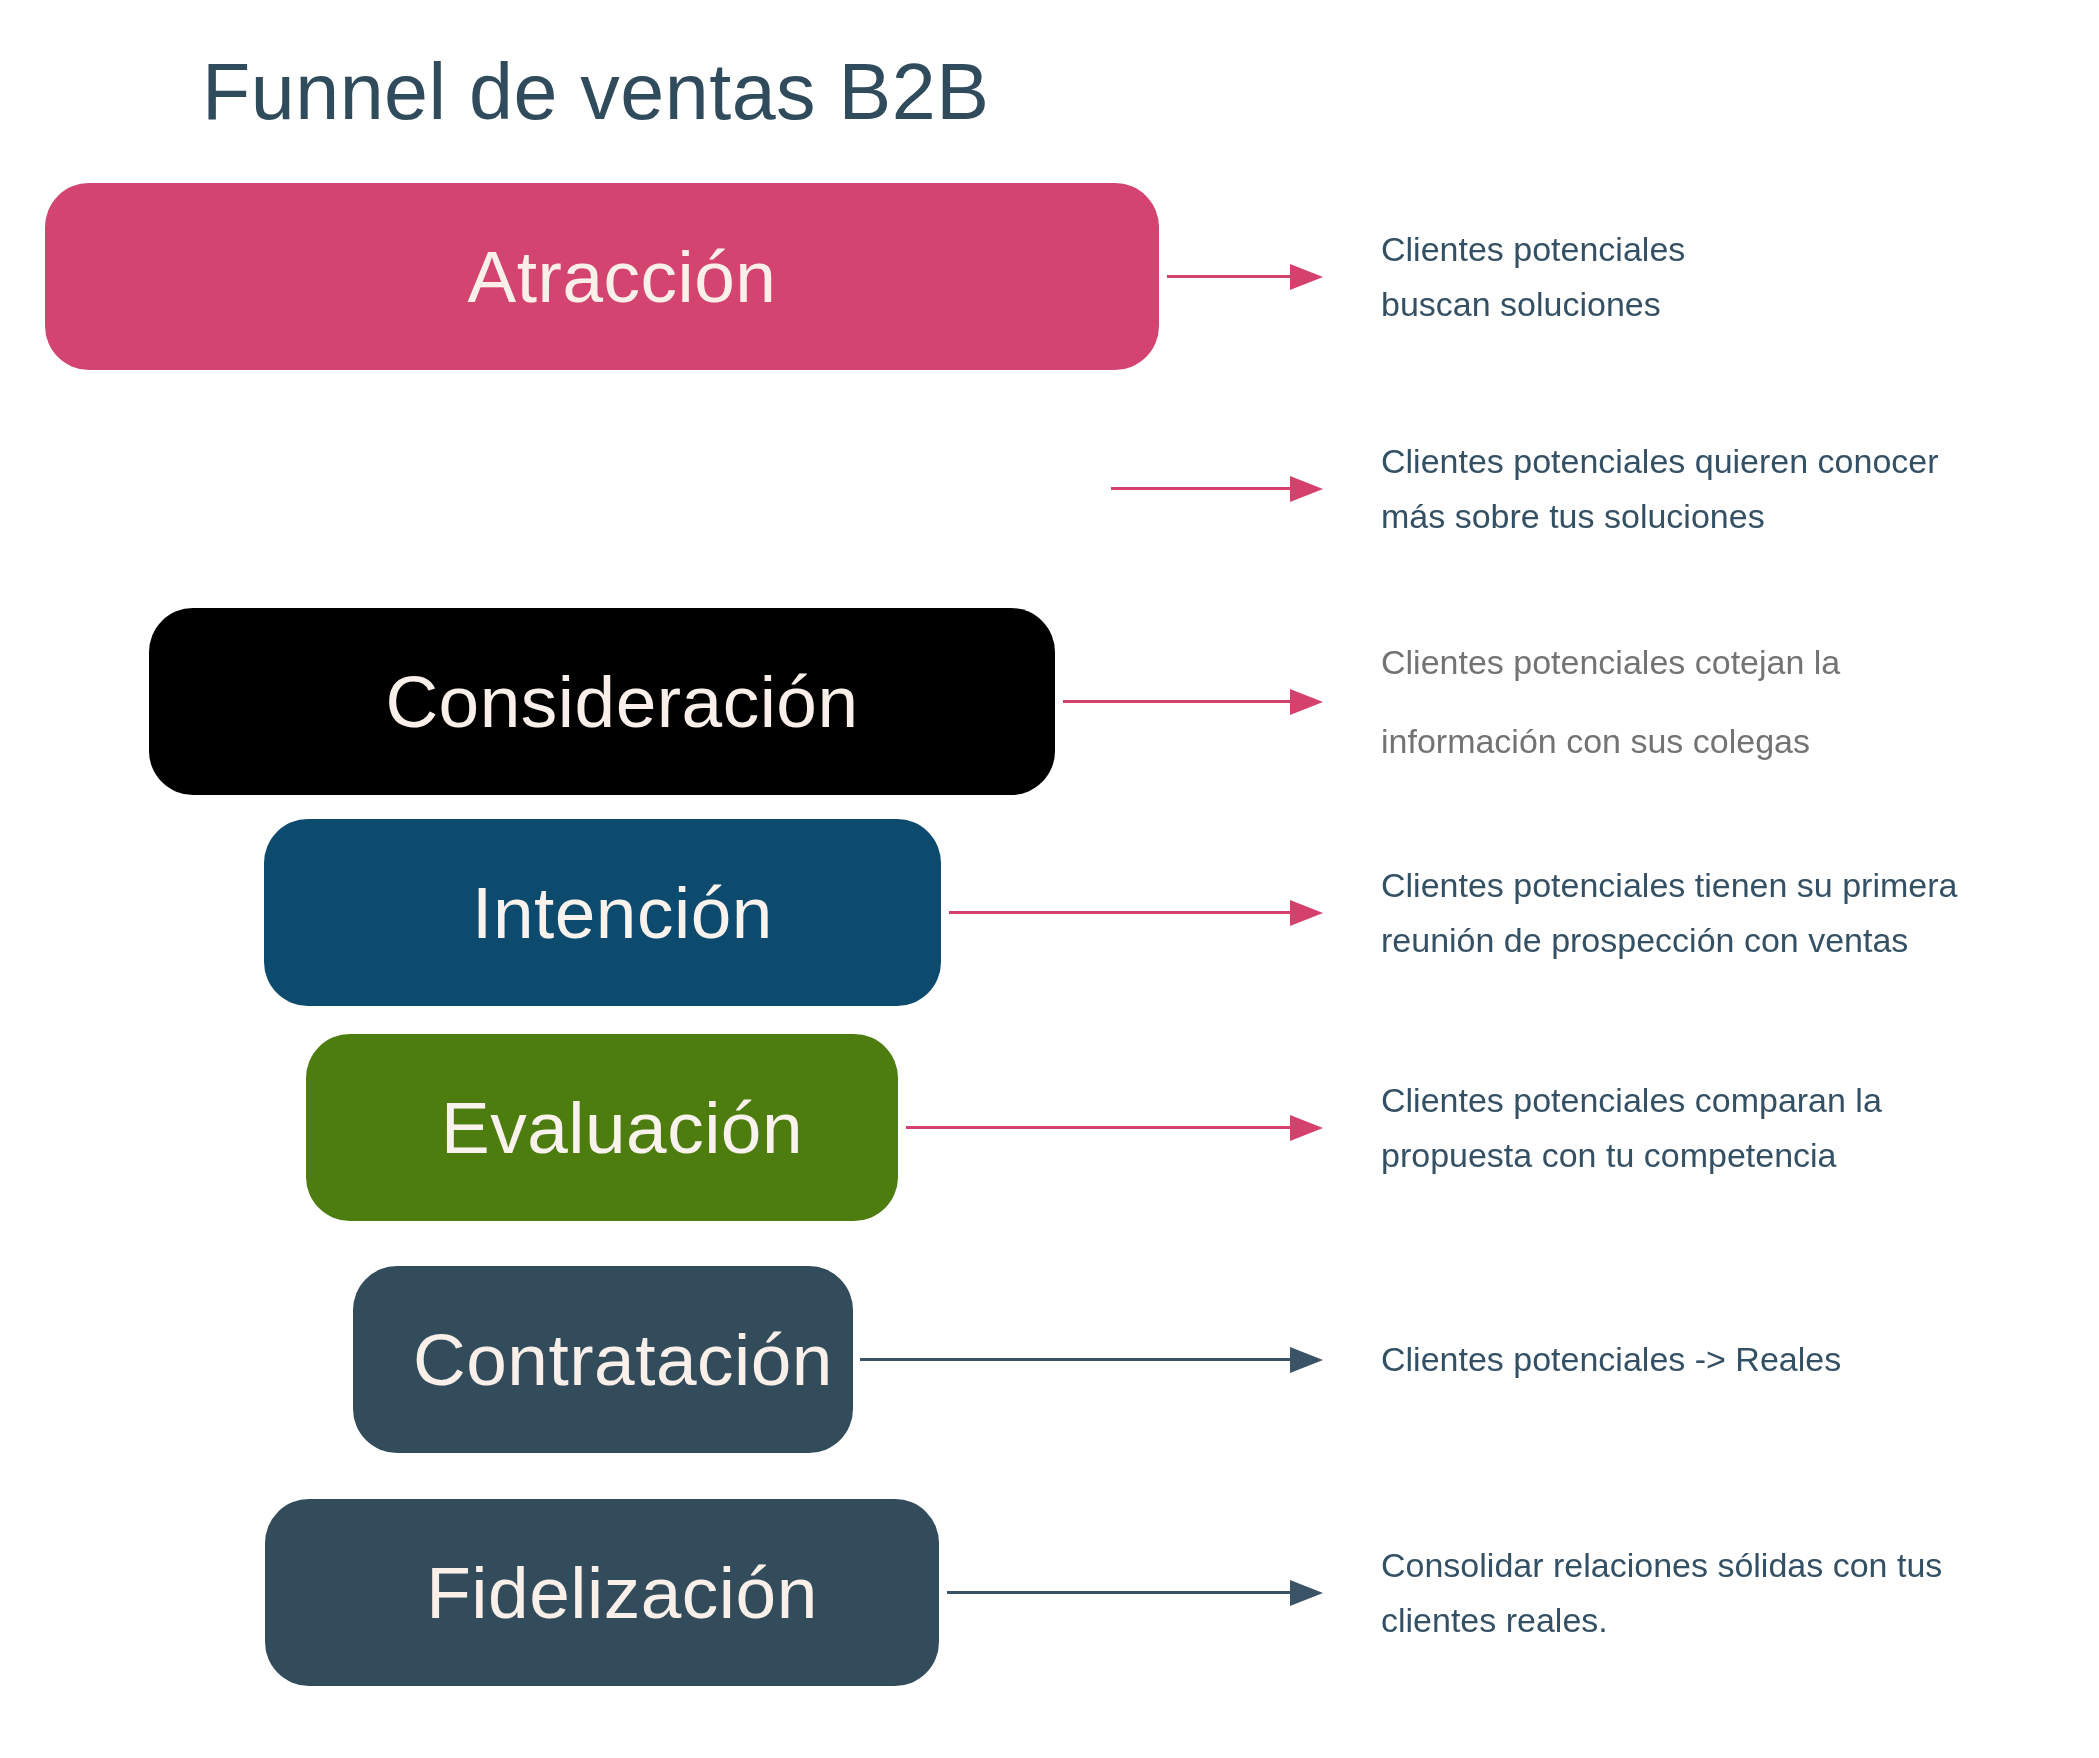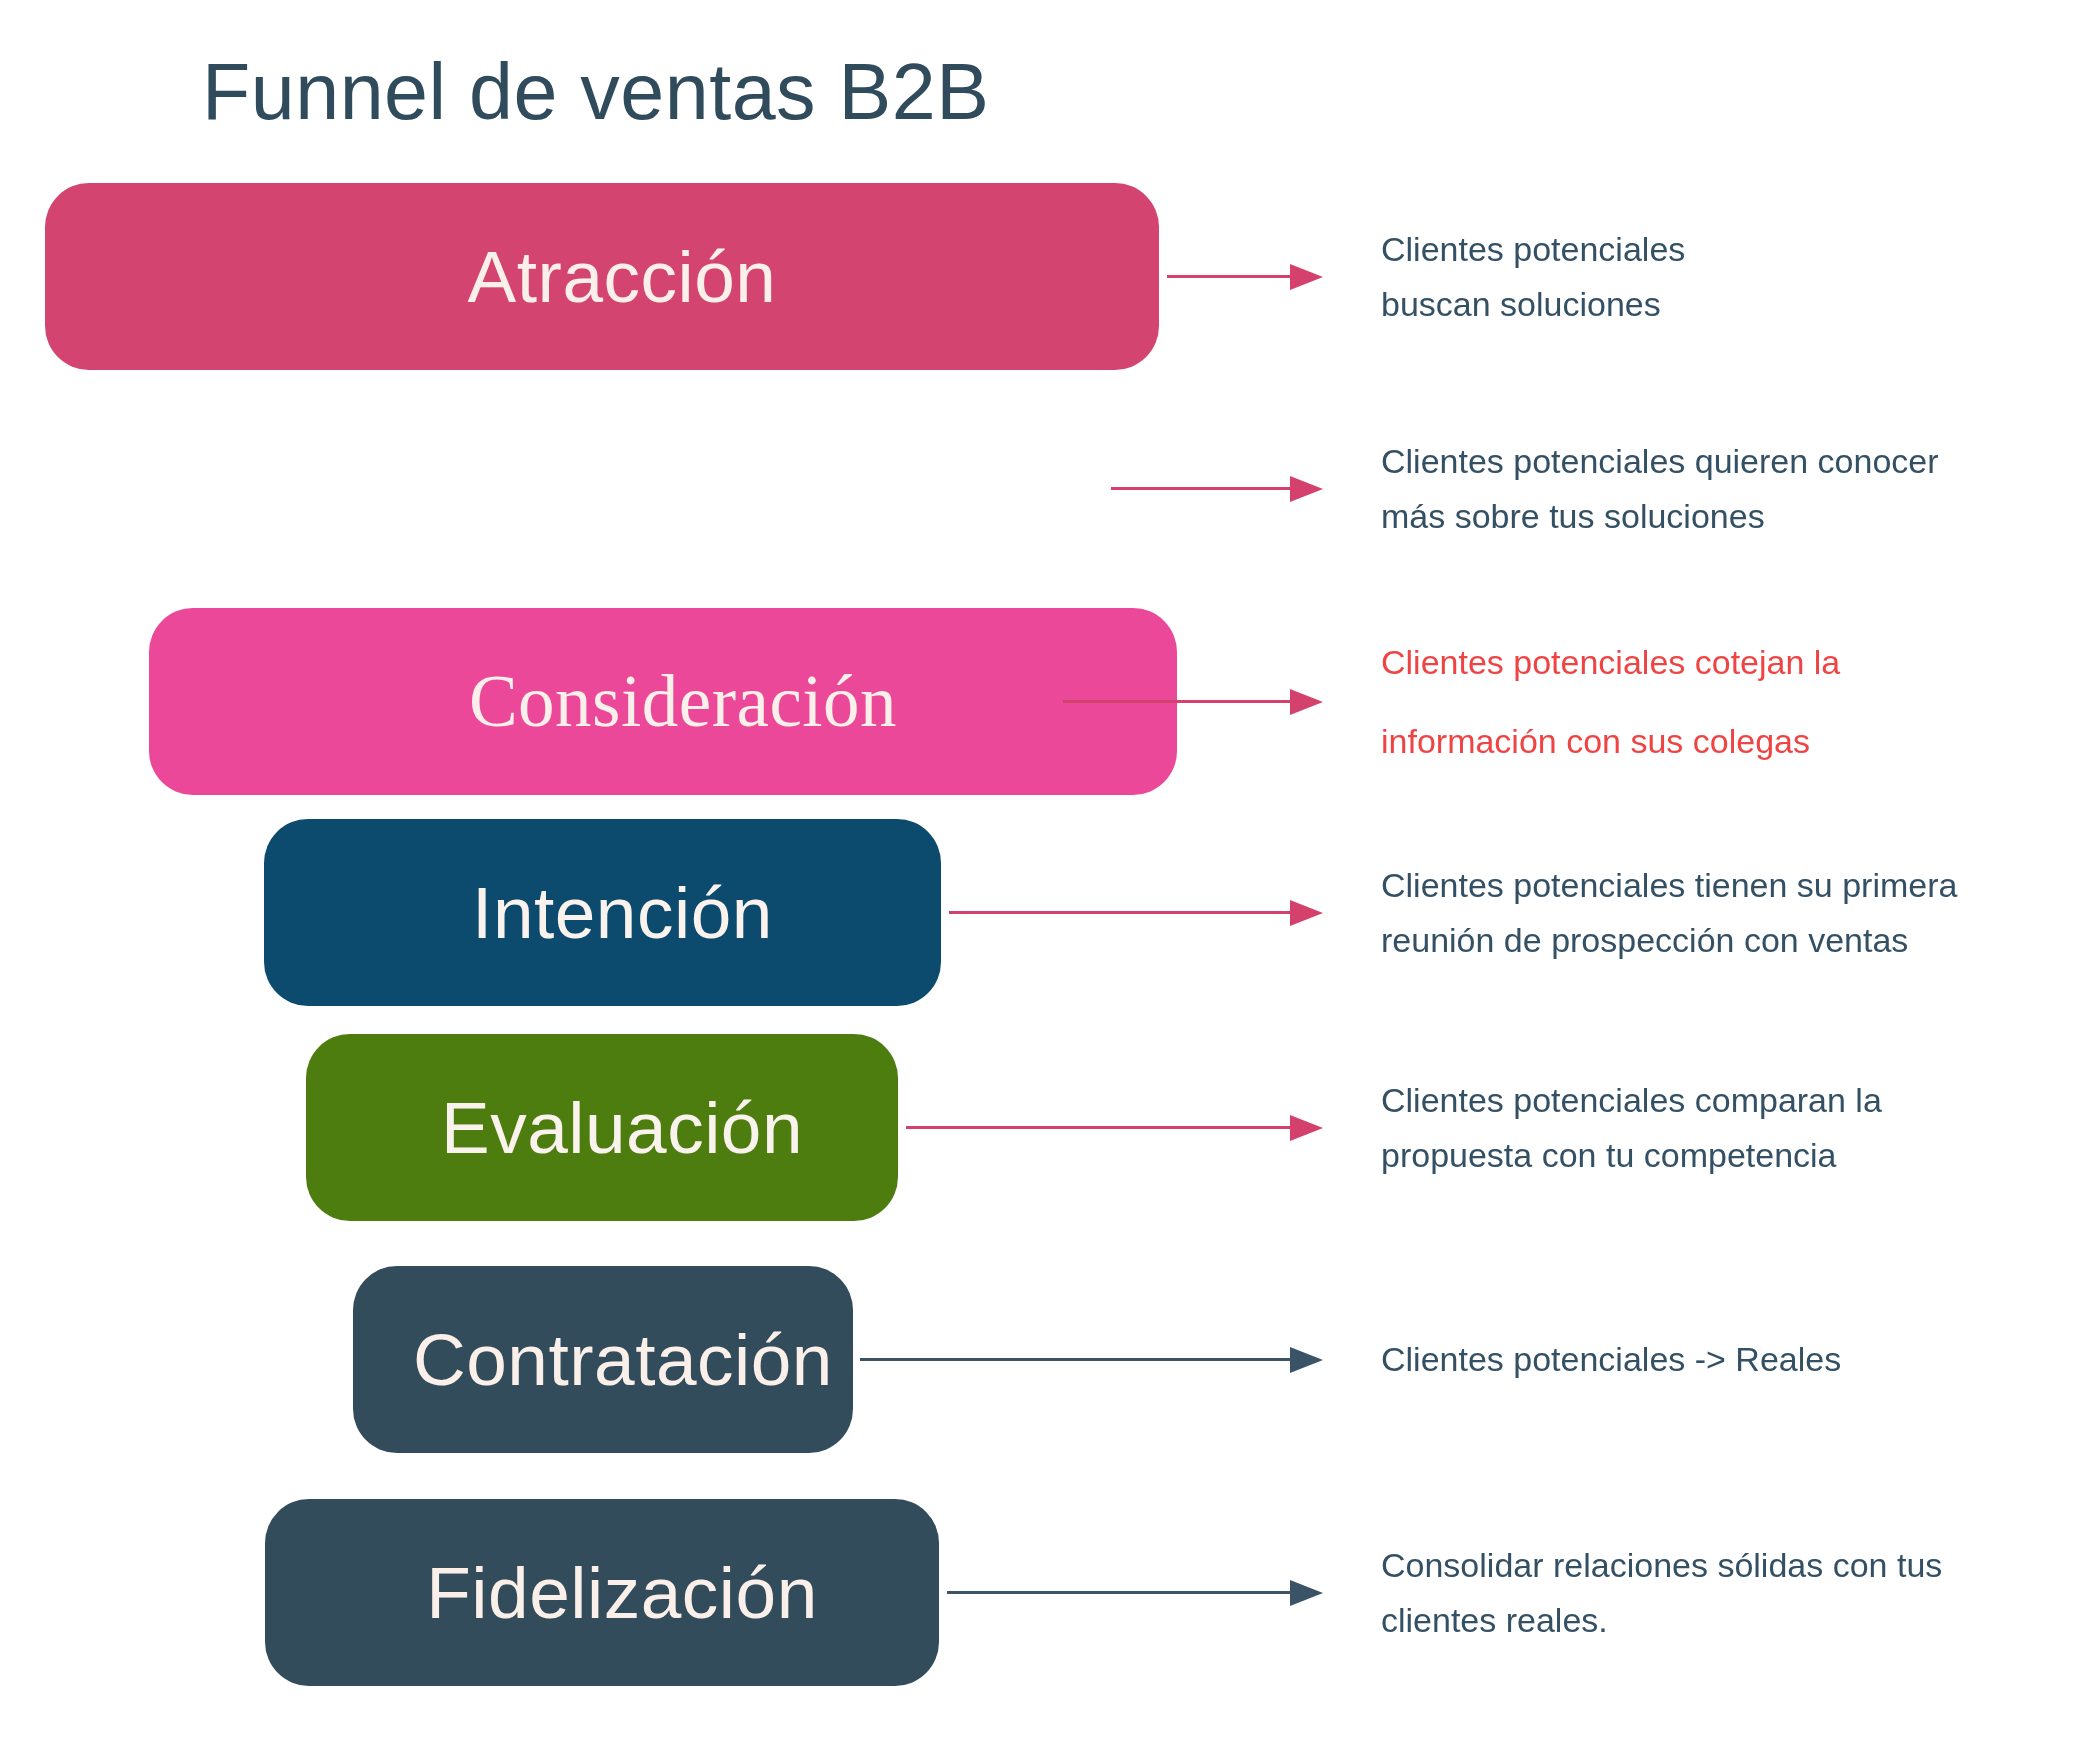--- a/index.html
+++ b/index.html
@@ -96,28 +96,28 @@
       <div class="arrow-line" style="background: rgb(212, 65, 109);"></div>
       <div class="arrow-head" style="border-left-color: rgb(212, 65, 109);"></div>
     </div>
     <div class="desc" style="left: 1381px; color: rgb(52, 80, 100);">
           <div class="desc-line">Clientes potenciales quieren conocer</div>
           <div class="desc-line">más sobre tus soluciones</div>
         </div>
   </div>
 
   <div class="row" style="top: 608px; height: 187px;">
-    <div class="bar" style="width: 1028px; left: 149px; background: #ec4899; font-family: Liberation Serif, serif;">
+    <div class="bar" style="width: 906px; left: 149px; background: #000000;">
       <span class="bar-label" style="color: rgb(250, 240, 233);">Consideración</span>
     </div>
     <div class="arrow" style="left: 1063px; width: 260px;">
       <div class="arrow-line" style="background: rgb(212, 65, 109);"></div>
       <div class="arrow-head" style="border-left-color: rgb(212, 65, 109);"></div>
     </div>
-    <div class="desc" style="left: 1381px; color: #ef4444; gap: 24px;">
+    <div class="desc" style="left: 1381px; color: #737373; gap: 24px;">
           <div class="desc-line">Clientes potenciales cotejan la</div>
           <div class="desc-line">información con sus colegas</div>
         </div>
   </div>
 
   <div class="row" style="top: 819px; height: 187px;">
     <div class="bar" style="width: 677px; left: 264px; background: #0c4a6e;">
       <span class="bar-label" style="color: rgb(250, 242, 236);">Intención</span>
     </div>
     <div class="arrow" style="left: 949px; width: 374px;">

